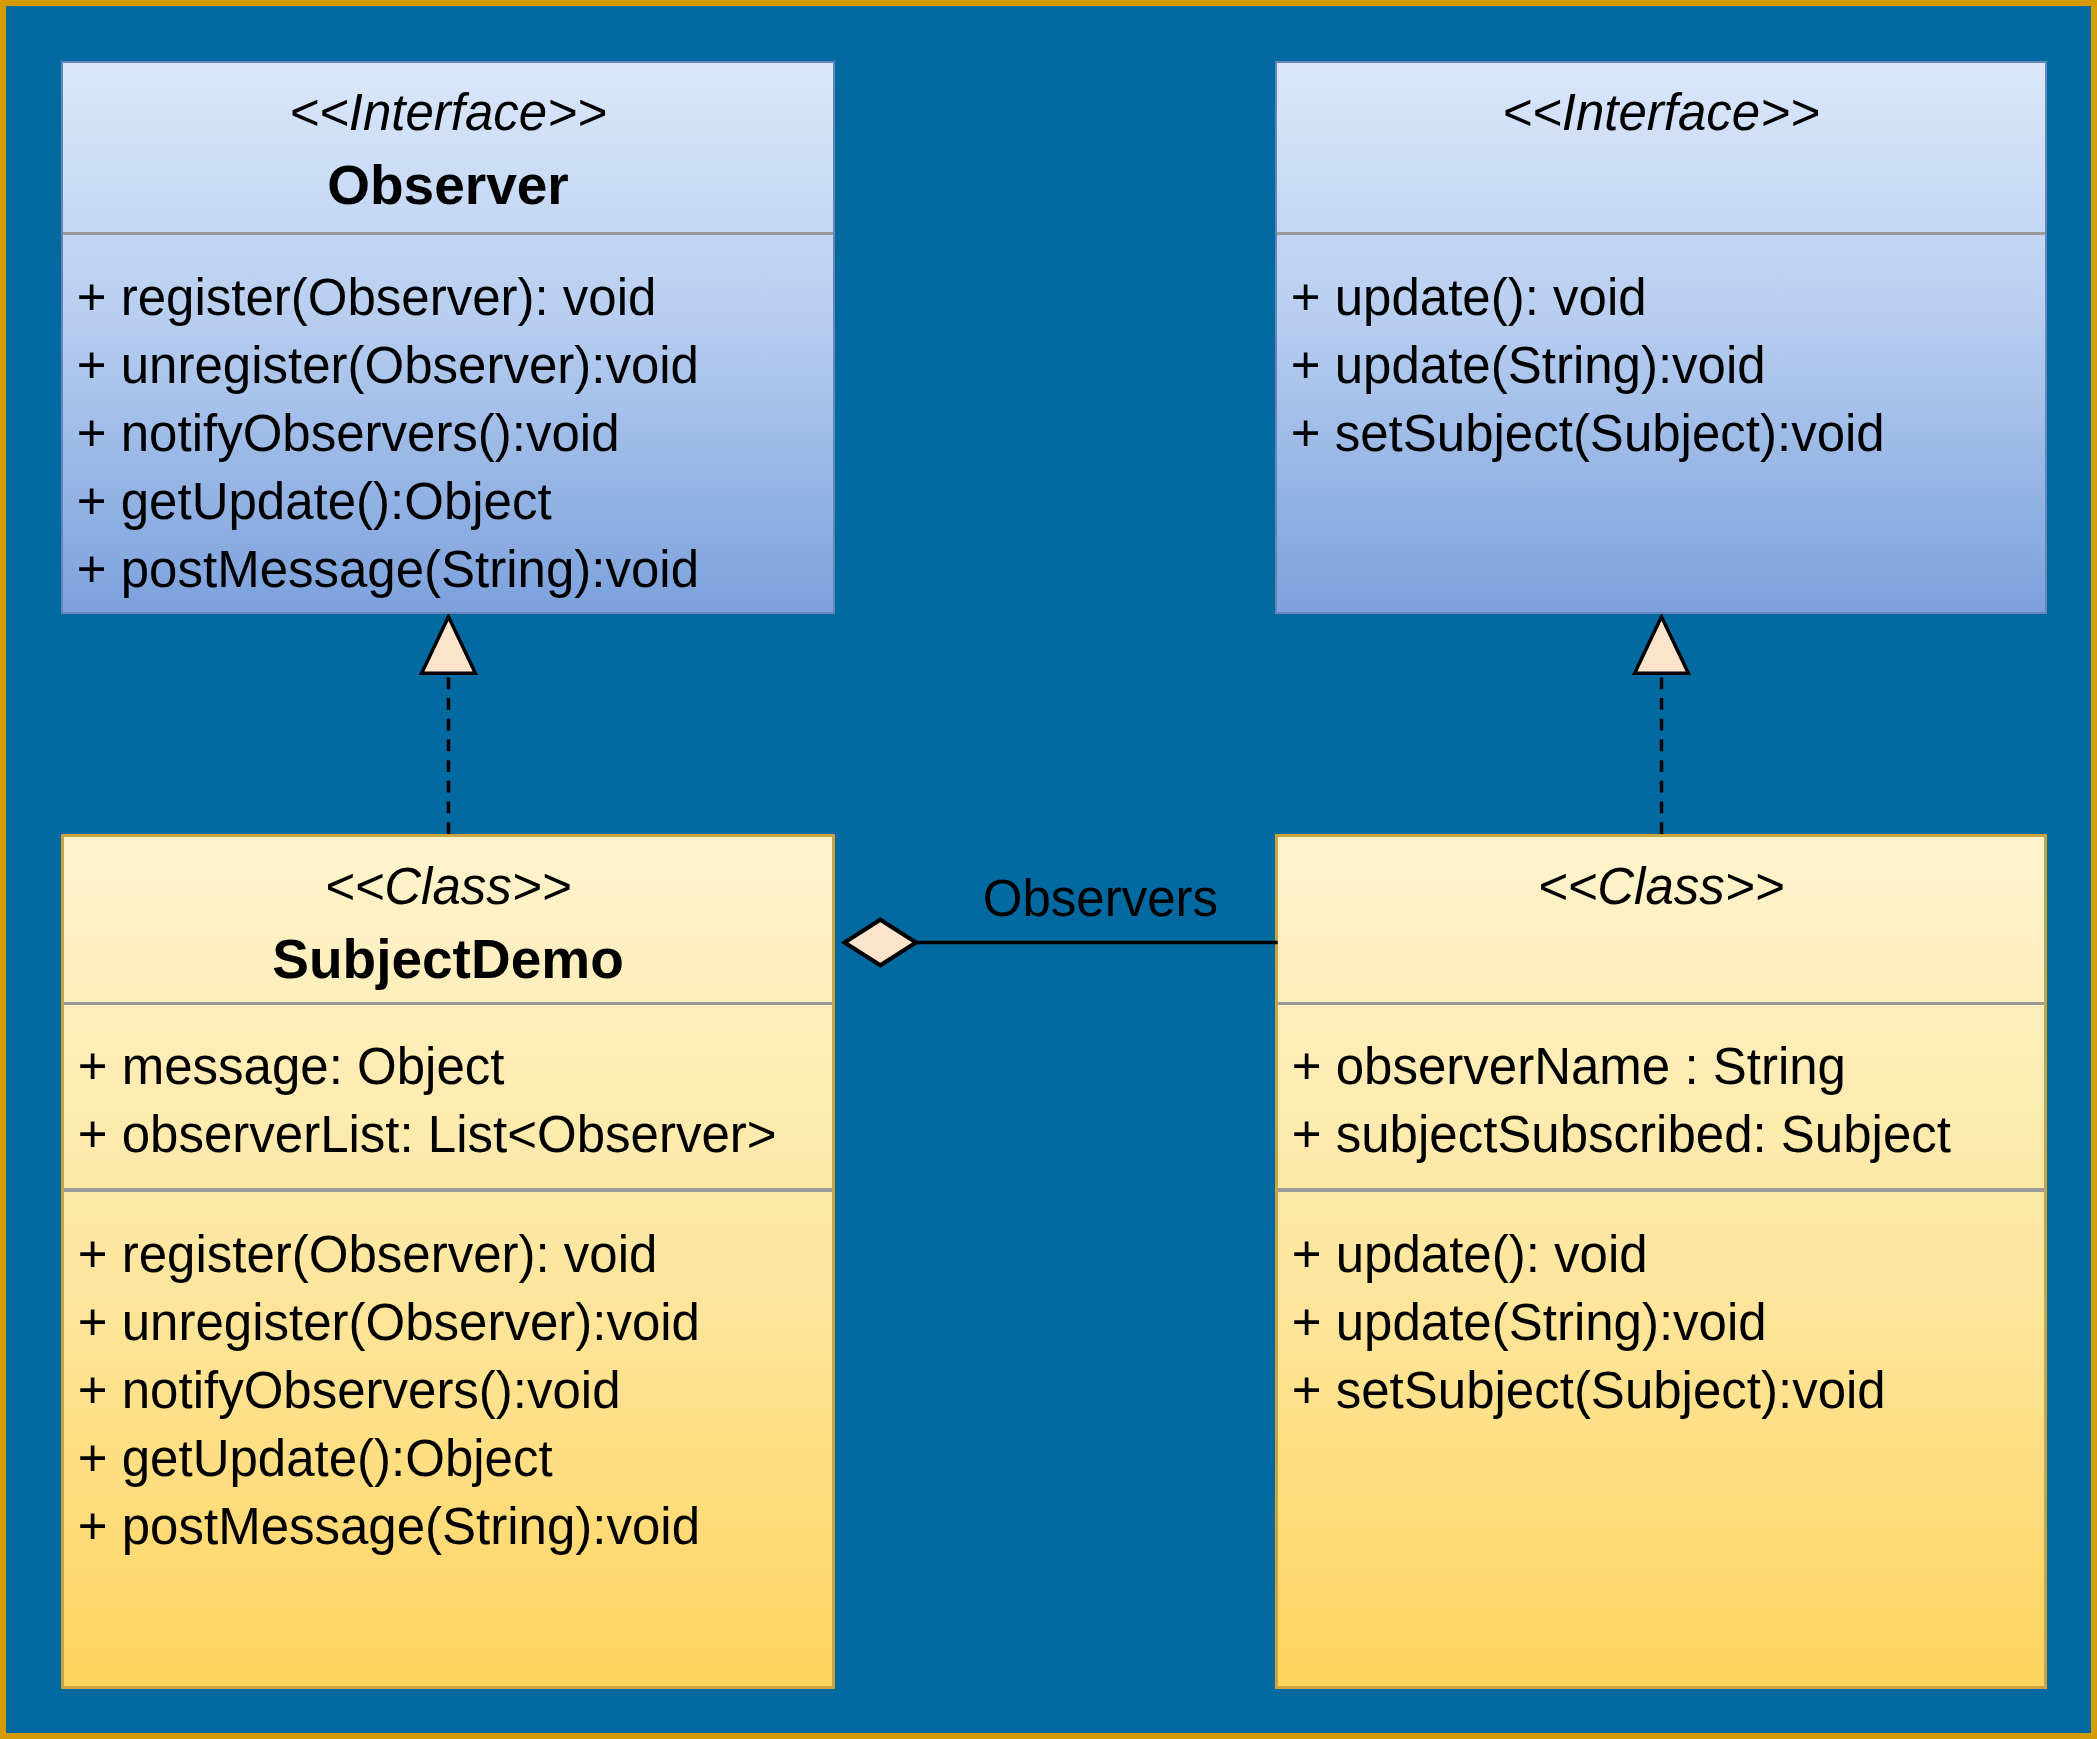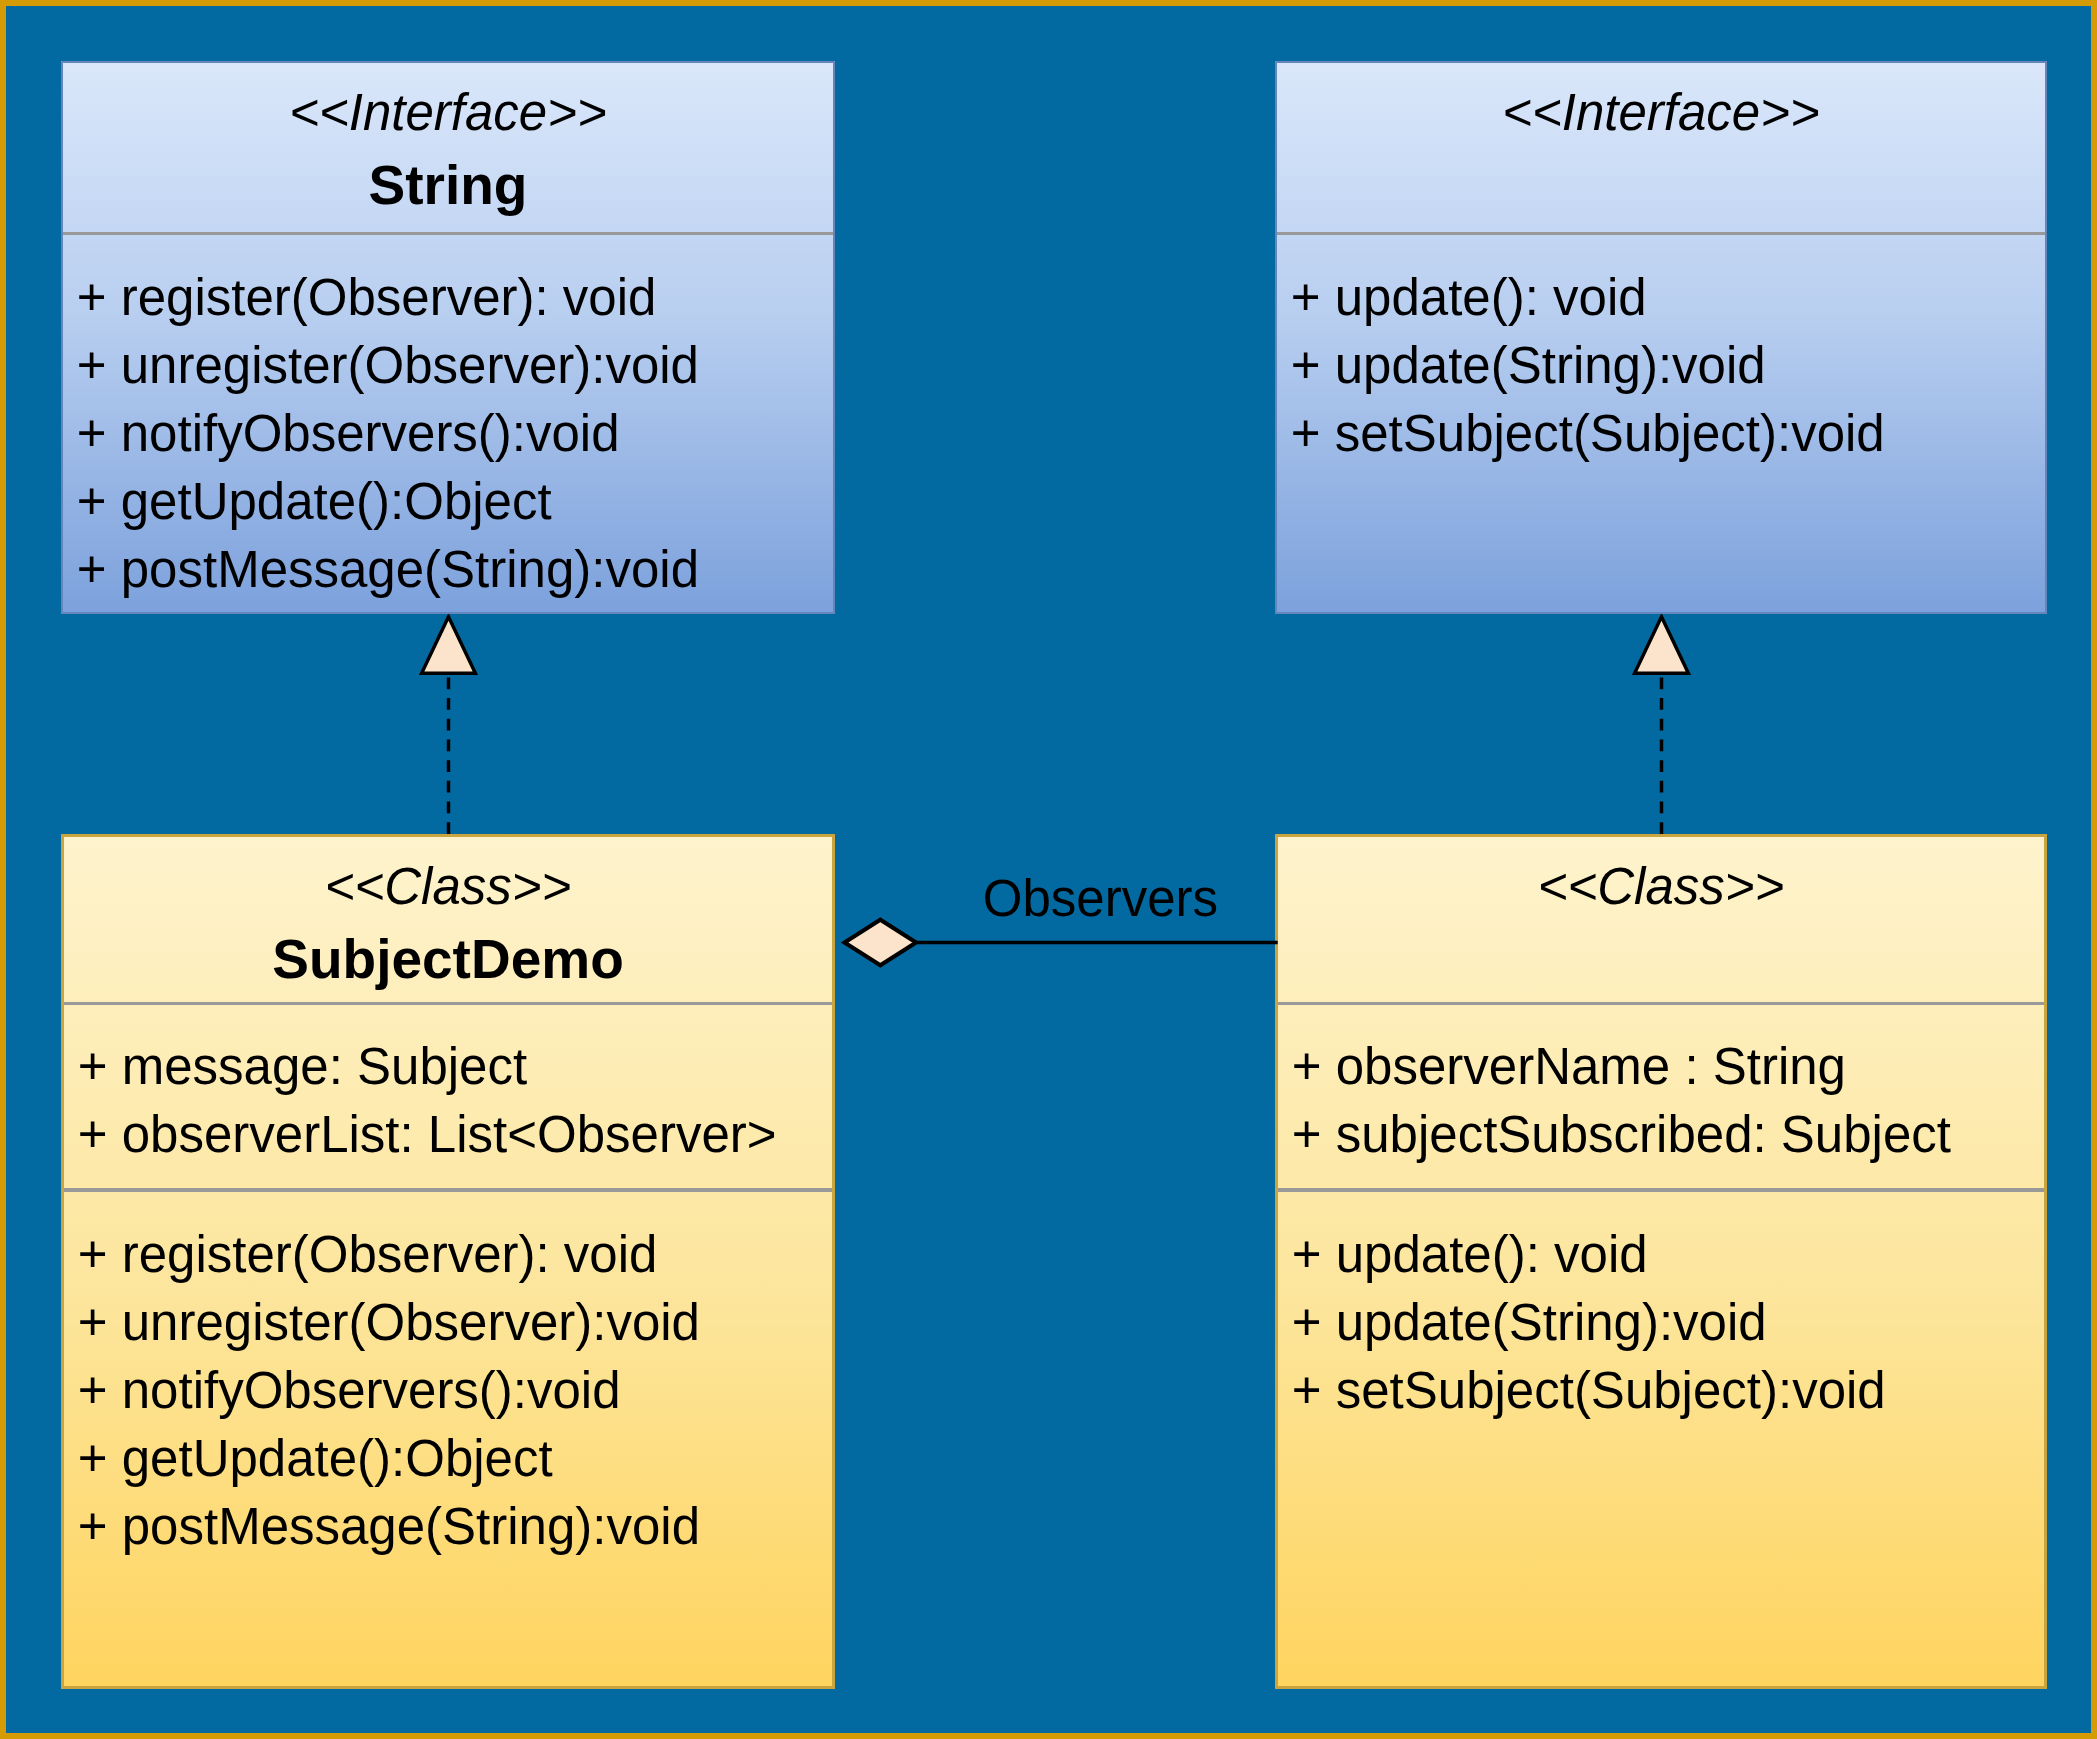--- a/index.html
+++ b/index.html
@@ -83,21 +83,21 @@
   }
 </style>
 </head>
 <body>
 
 <div id="canvas">
 
   <div class="uml-box iface" style="left:55px; top:55px; width:774px; height:553px;">
     <div class="box-header">
       <div class="stereotype">&lt;&lt;Interface&gt;&gt;</div>
-      <div class="class-name">String</div>
+      <div class="class-name">Observer</div>
     </div>
     <div class="divider"></div>
     <ul class="member-section methods-section">
 
     <li class="member-line">+ register(Observer): void</li>
         <li class="member-line">+ unregister(Observer):void</li>
         <li class="member-line">+ notifyObservers():void</li>
         <li class="member-line">+ getUpdate():Object</li>
         <li class="member-line">+ postMessage(String):void</li>
       </ul>
@@ -117,21 +117,21 @@
   </div>
 
   <div class="uml-box cls" style="left:55px; top:828px; width:774px; height:855px;">
     <div class="box-header">
       <div class="stereotype">&lt;&lt;Class&gt;&gt;</div>
       <div class="class-name">SubjectDemo</div>
     </div>
     <div class="divider"></div>
     <ul class="member-section attrs-section">
 
-    <li class="member-line">+ message: Subject</li>
+    <li class="member-line">+ message: Object</li>
         <li class="member-line">+ observerList: List&lt;Observer&gt;</li>
       </ul>
     <div class="divider"></div>
     <ul class="member-section methods-section">
 
         <li class="member-line">+ register(Observer): void</li>
         <li class="member-line">+ unregister(Observer):void</li>
         <li class="member-line">+ notifyObservers():void</li>
         <li class="member-line">+ getUpdate():Object</li>
         <li class="member-line">+ postMessage(String):void</li>

